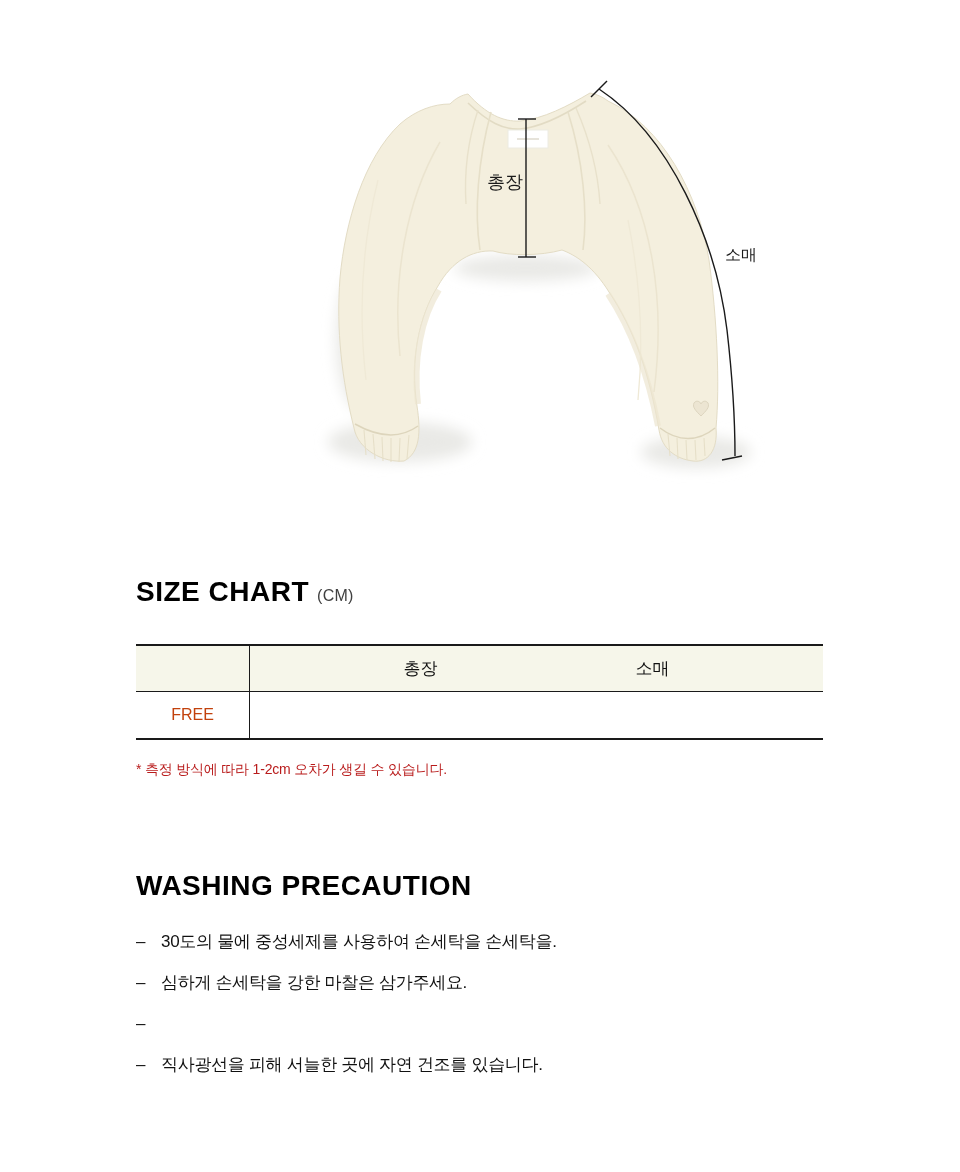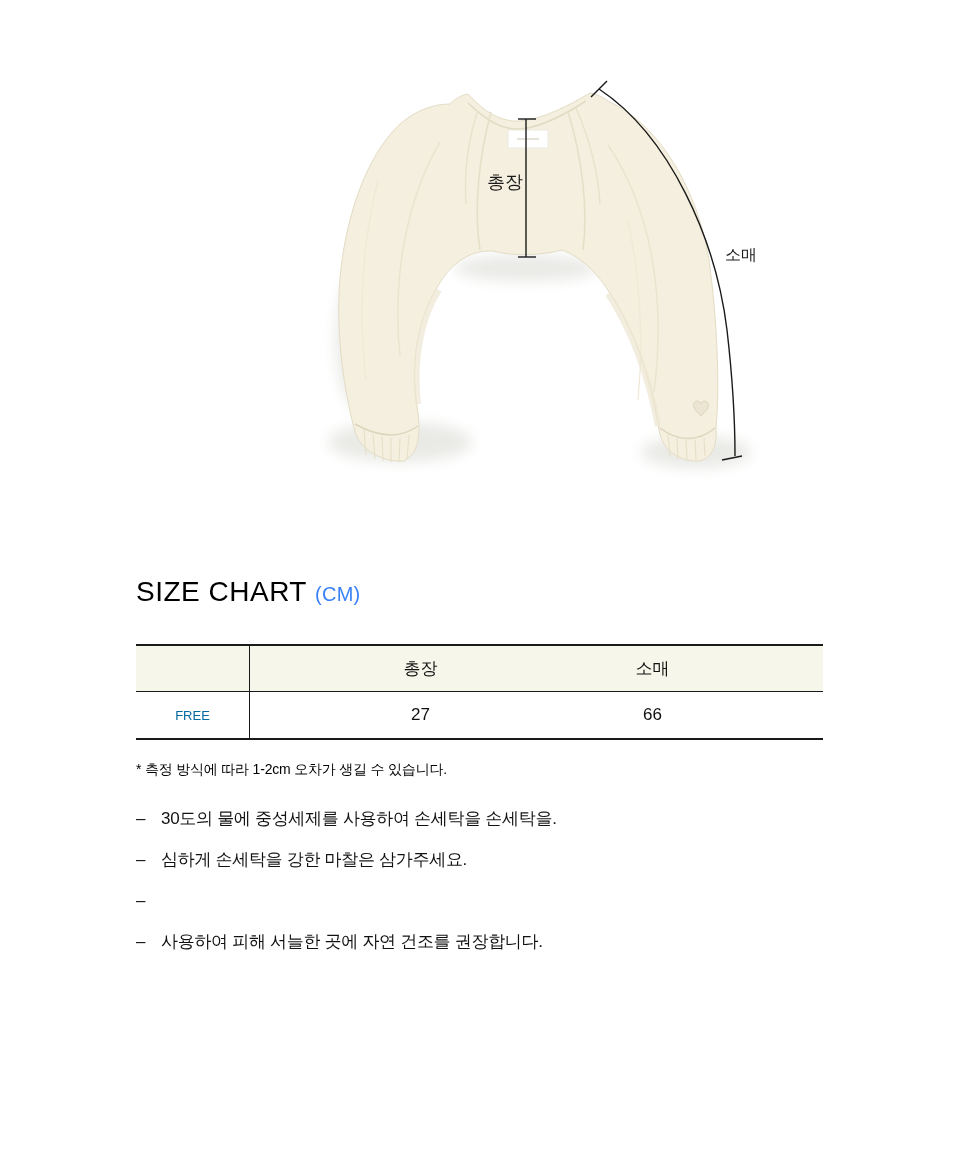--- a/index.html
+++ b/index.html
@@ -15,50 +15,50 @@
   }
   
   .product-figure { width:960px; height:500px; position:relative; }
   .product-figure svg { display:block; }
   .measure-label { font-family:"Liberation Sans", sans-serif; fill:#1a1a1a; }
 
   
   .content { padding:0 89px 0 88px; }
 
   h2.sec-title {
-    font-size:28px; line-height:28px; font-weight:400;
+    font-size:28px; line-height:28px; font-weight:700;
     letter-spacing:0.5px; color:#000;
   }
   .size-title-row { margin-top:78px; display:flex; align-items:baseline; }
-  .size-unit { font-size:20px; font-weight:400; color:#3b82f6; margin-left:8px; letter-spacing:0.3px; }
+  .size-unit { font-size:16px; font-weight:400; color:#404040; margin-left:8px; letter-spacing:0.3px; }
 
   
   .size-table {
     margin-top:38px;
     border-top:2px solid #1a1a1a;
     border-bottom:2px solid #1a1a1a;
   }
   .st-row { display:flex; align-items:stretch; height:46px; background:#fff; }
   .st-row.st-header { background:#f6f6ea; border-bottom:1.5px solid #1a1a1a; }
   .st-label-cell {
     width:114px; flex:0 0 114px;
     border-right:1.5px solid #1a1a1a;
     display:flex; align-items:center; justify-content:center;
-    font-size:13px; color:#0369a1;
+    font-size:16px; color:#c2410c;
   }
   .st-values {
     flex:1; display:flex; align-items:center; justify-content:center;
     gap:132px;
   }
   .st-cell { width:100px; text-align:center; font-size:17px; color:#111; }
 
   .size-note {
     margin-top:21px;
     font-size:14px; line-height:16px;
-    color:#000000;
+    color:#b91c1c;
     letter-spacing:-0.2px;
   }
 
   
   .washing-title { margin-top:95px; }
   .washing-list { list-style:none; margin-top:32px; }
   .washing-list li {
     display:flex; align-items:flex-start;
     font-size:17px; line-height:20px;
     margin-bottom:21px;
@@ -174,41 +174,38 @@
     <div class="size-table">
       <div class="st-row st-header">
         <div class="st-label-cell"></div>
         <div class="st-values">
           <span class="st-cell">총장</span>
           <span class="st-cell">소매</span>
         </div>
       </div>
       <div class="st-row">
         <div class="st-label-cell">FREE</div>
-        <div class="st-values">
-          <span class="st-cell">27</span>
-          <span class="st-cell">66</span>
-        </div>
       </div>
     </div>
 
     <p class="size-note">* 측정 방식에 따라 1-2cm 오차가 생길 수 있습니다.</p>
 
+    <h2 class="sec-title washing-title">WASHING PRECAUTION</h2>
     <ul class="washing-list">
       <li>
         <span class="dash">–</span>
         <span>30도의 물에 중성세제를 사용하여 손세탁을 손세탁을.</span>
       </li>
       <li>
         <span class="dash">–</span>
         <span>심하게 손세탁을 강한 마찰은 삼가주세요.</span>
       </li>
       <li>
         <span class="dash">–</span>
       </li>
       <li>
         <span class="dash">–</span>
-        <span>사용하여 피해 서늘한 곳에 자연 건조를 권장합니다.</span>
+        <span>직사광선을 피해 서늘한 곳에 자연 건조를 있습니다.</span>
       </li>
     </ul>
 
   </div>
 </div>
 
 </body></html>

